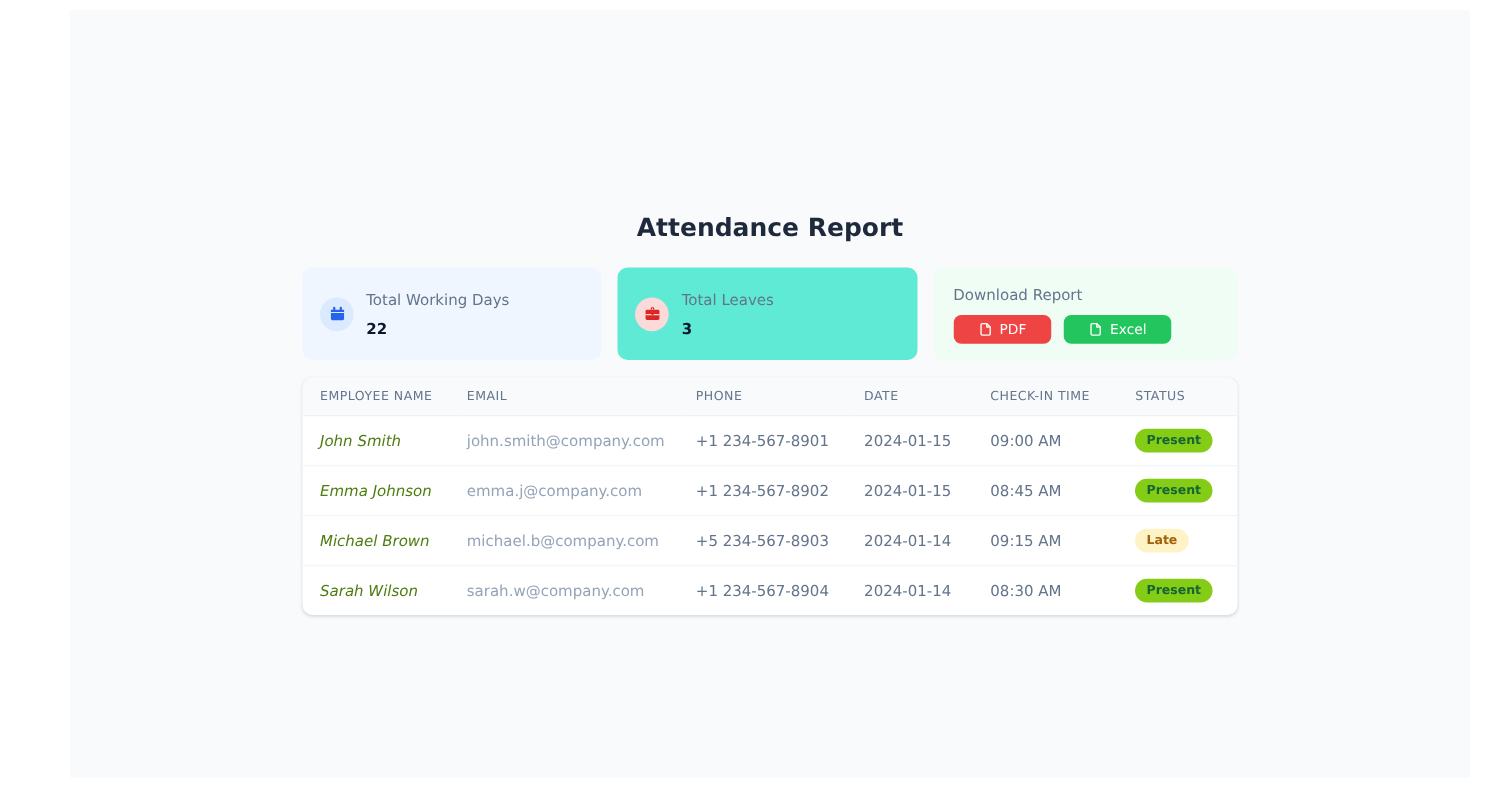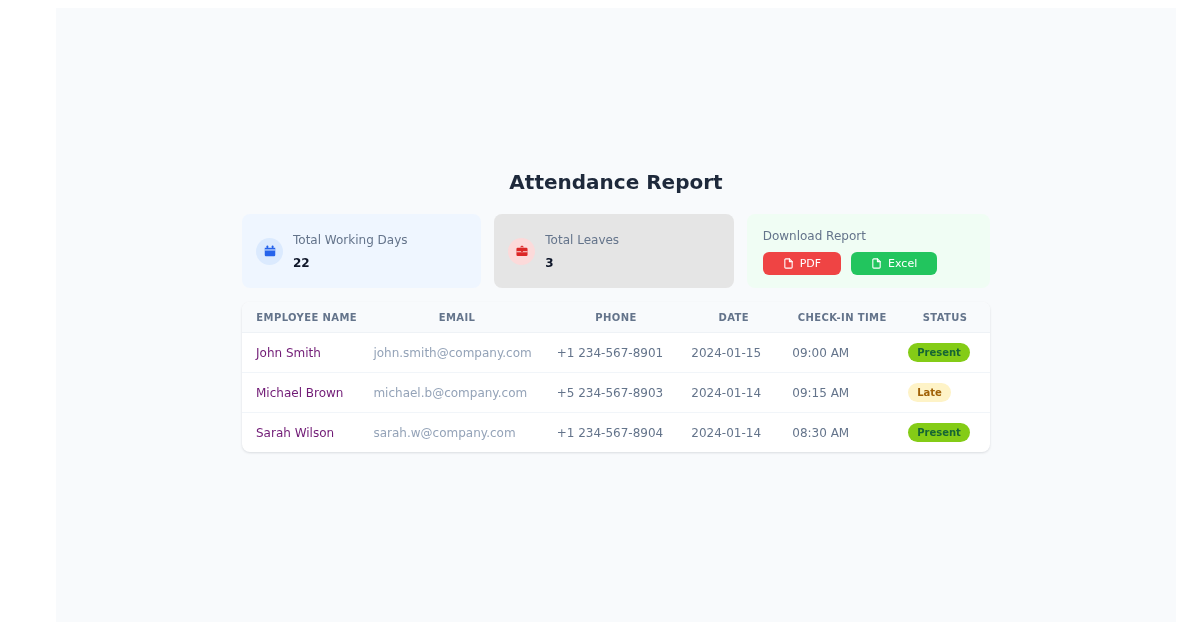--- a/index.html
+++ b/index.html
@@ -35,21 +35,21 @@
   }
   .card {
     flex: 1;
     height: 74px;
     border-radius: 8px;
     display: flex;
     align-items: center;
     padding: 0 14px;
   }
   .card-blue  { background: #eff6ff; }
-  .card-red   { background: #e5e5e5; }
+  .card-red   { background: #5eead4; }
   .card-green { background: #f0fdf4; display: block; padding: 15px 16px 0 16px; }
   .icon-circle {
     width: 27px; height: 27px;
     border-radius: 50%;
     display: flex; align-items: center; justify-content: center;
     flex: 0 0 auto;
     margin-right: 10px;
   }
   .icon-circle.blue { background: #dbeafe; color: #2563eb; }
   .icon-circle.red  { background: #fcdada; color: #dc2626; }
@@ -89,40 +89,40 @@
     box-shadow: 0 1px 3px rgba(15,23,42,.08), 0 1px 2px rgba(15,23,42,.05);
     overflow: hidden;
   }
   table {
     width: 100%;
     border-collapse: collapse;
     table-layout: fixed;
   }
   thead th {
     background: #f8fafc;
-    text-align: center;
+    text-align: left;
     font-size: 10px;
-    font-weight: 700;
+    font-weight: 400;
     color: #64748b;
     text-transform: uppercase;
     letter-spacing: .04em;
     padding: 10px 8px 9px 8px;
     border-bottom: 1px solid #eef2f6;
   }
   thead th:first-child, tbody td:first-child { padding-left: 14px; }
   tbody td {
     font-size: 12px;
     color: #64748b;
     padding: 10px 8px;
     border-bottom: 1px solid #f1f5f9;
     white-space: nowrap;
     overflow: hidden;
   }
   tbody tr:last-child td { border-bottom: none; }
-  td.cell-name { color: #701a75; }
+  td.cell-name { color: #4d7c0f; font-style: italic; }
   td.cell-email { color: #94a3b8; }
   .badge {
     display: inline-block;
     font-size: 10px;
     font-weight: 700;
     padding: 4px 9px;
     border-radius: 999px;
   }
   .badge-present { background: #84cc16; color: #166534; }
   .badge-late    { background: #fef3c7; color: #a16207; }
@@ -218,20 +218,30 @@
     <td class="cell-name">John Smith</td>
     <td class="cell-email">john.smith@company.com</td>
     <td>+1 234-567-8901</td>
     <td>2024-01-15</td>
     <td>09:00 AM</td>
     <td>
       <span class="badge badge-present">Present</span>
     </td>
   </tr>
             <tr>
+    <td class="cell-name">Emma Johnson</td>
+    <td class="cell-email">emma.j@company.com</td>
+    <td>+1 234-567-8902</td>
+    <td>2024-01-15</td>
+    <td>08:45 AM</td>
+    <td>
+      <span class="badge badge-present">Present</span>
+    </td>
+  </tr>
+            <tr>
     <td class="cell-name">Michael Brown</td>
     <td class="cell-email">michael.b@company.com</td>
     <td>+5 234-567-8903</td>
     <td>2024-01-14</td>
     <td>09:15 AM</td>
     <td>
       <span class="badge badge-late">Late</span>
     </td>
   </tr>
             <tr>

